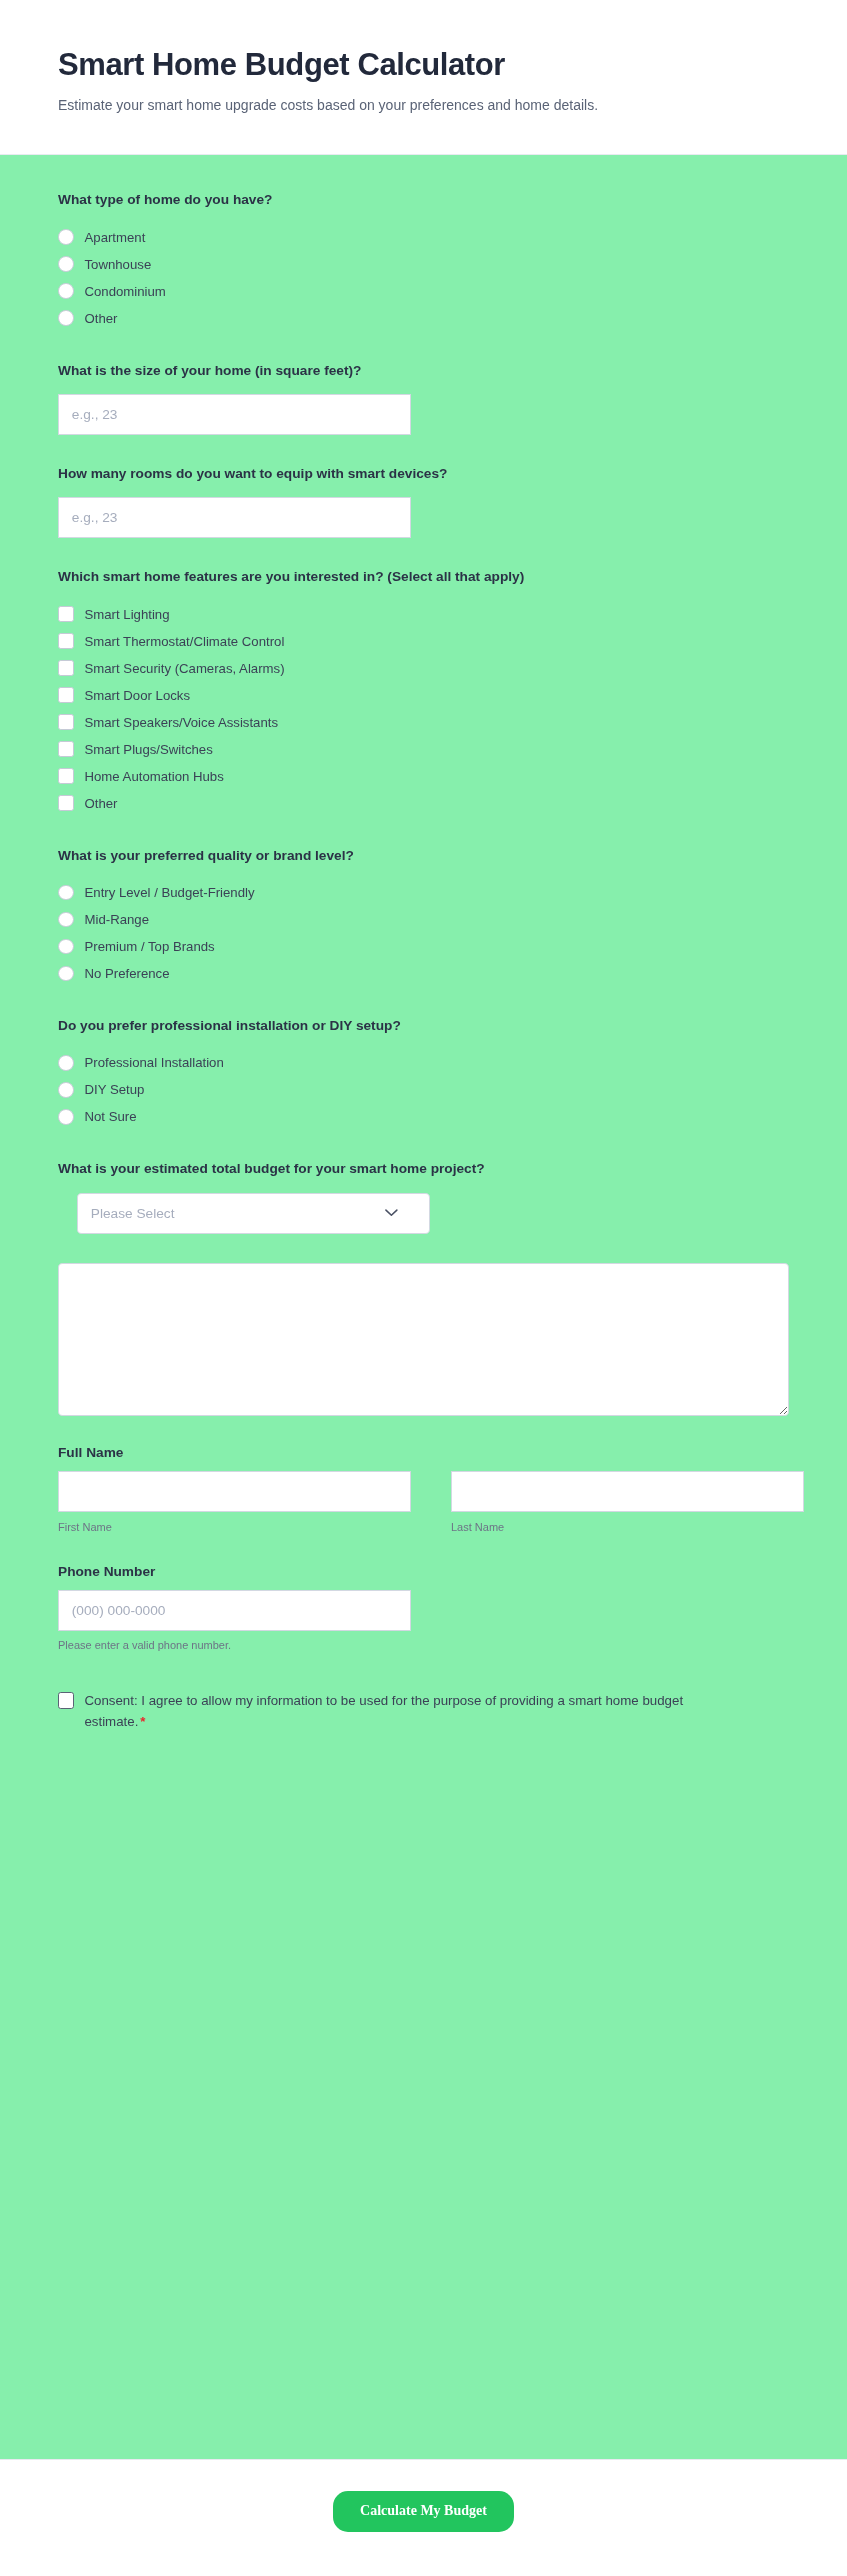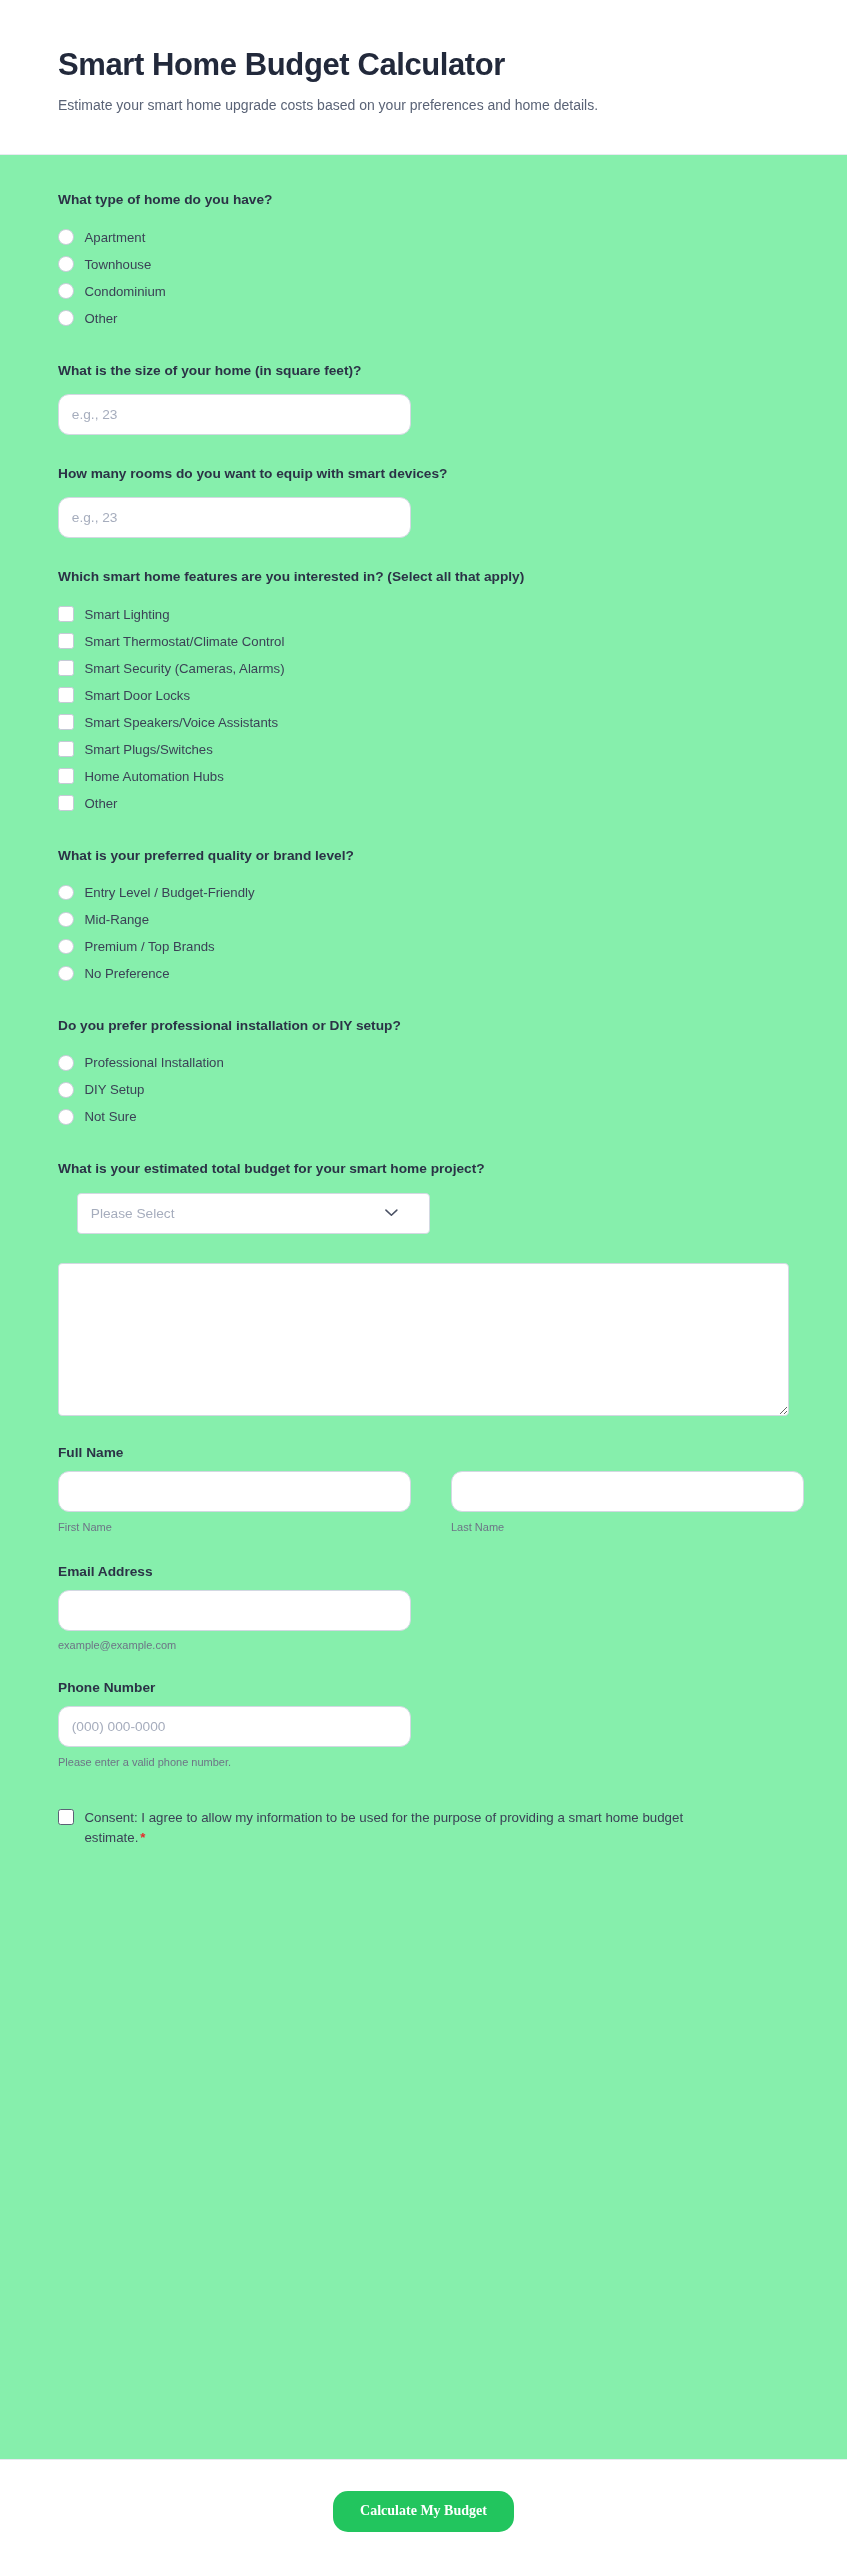--- a/index.html
+++ b/index.html
@@ -76,21 +76,21 @@
     font-size: 13.2px;
     color: #3b4256;
     line-height: 1.45;
   }
 
   
   .txt-input {
     width: 353px;
     height: 41px;
     border: 0.9px solid #d3d8e2;
-    border-radius: 11px;
+    border-radius: 0;
     background: #fff;
     padding: 0 12.8px;
     font-size: 13.7px;
     font-family: "Liberation Sans", sans-serif;
     color: #2c3345;
     outline: none;
     display: block;
   }
   .txt-input::placeholder { color: #a6adbd; }
 
@@ -349,25 +349,20 @@
           <input class="txt-input" type="text" style="">
           <span class="sub-hint">First Name</span>
         </div>
         <div class="name-col">
           <input class="txt-input" type="text" style="">
           <span class="sub-hint">Last Name</span>
         </div>
       </div>
     </div>
 
-    <div class="field-block">
-      <span class="contact-label">Email Address</span>
-      <input class="txt-input" type="text" style="">
-      <span class="hint-below">example@example.com</span>
-    </div>
 
     <div class="field-block">
       <span class="contact-label">Phone Number</span>
       <input class="txt-input" type="text" placeholder="(000) 000-0000" style="">
       <span class="hint-below">Please enter a valid phone number.</span>
     </div>
 
     <div class="consent-block">
       <span class="consent-box"></span>
       <span class="consent-text"><span>Consent: I agree to allow my information to be used for the purpose of providing a smart home budget estimate.</span><span class="req-star">*</span></span>

